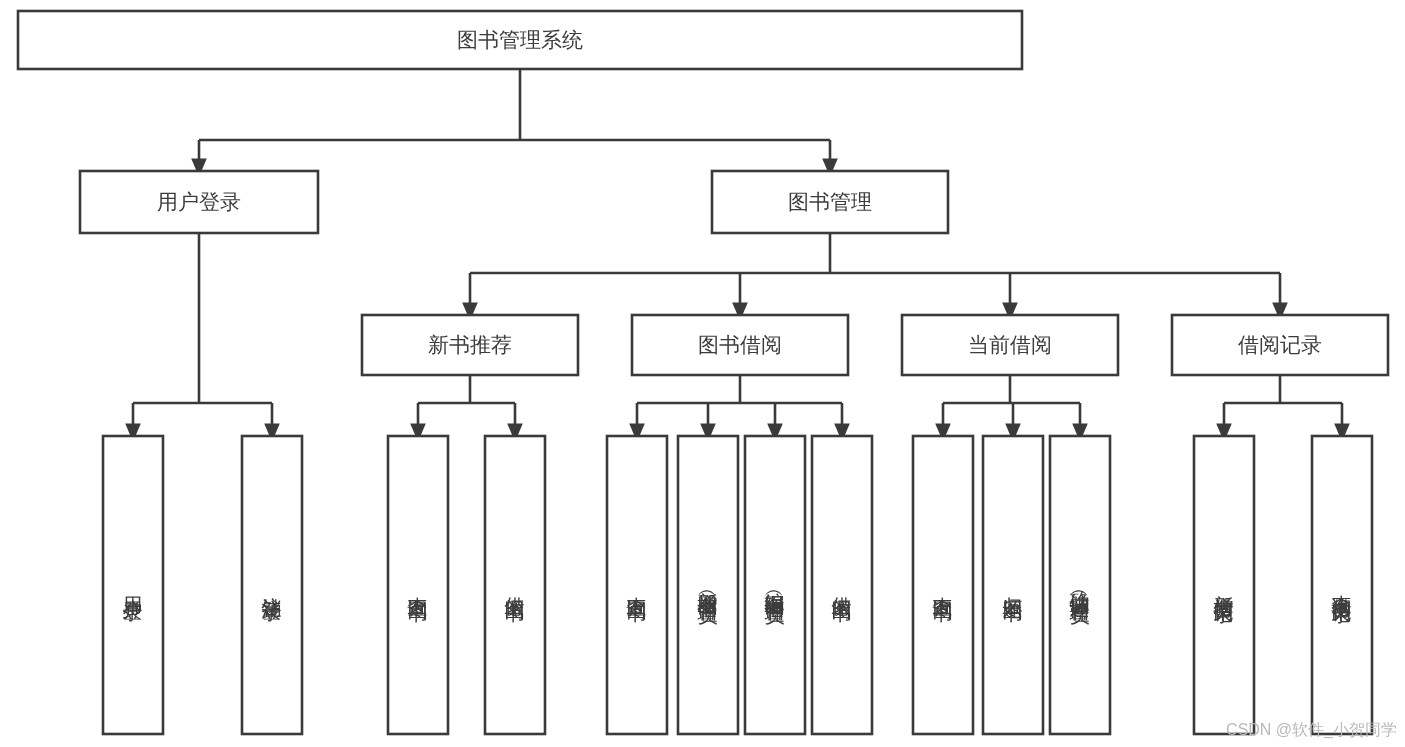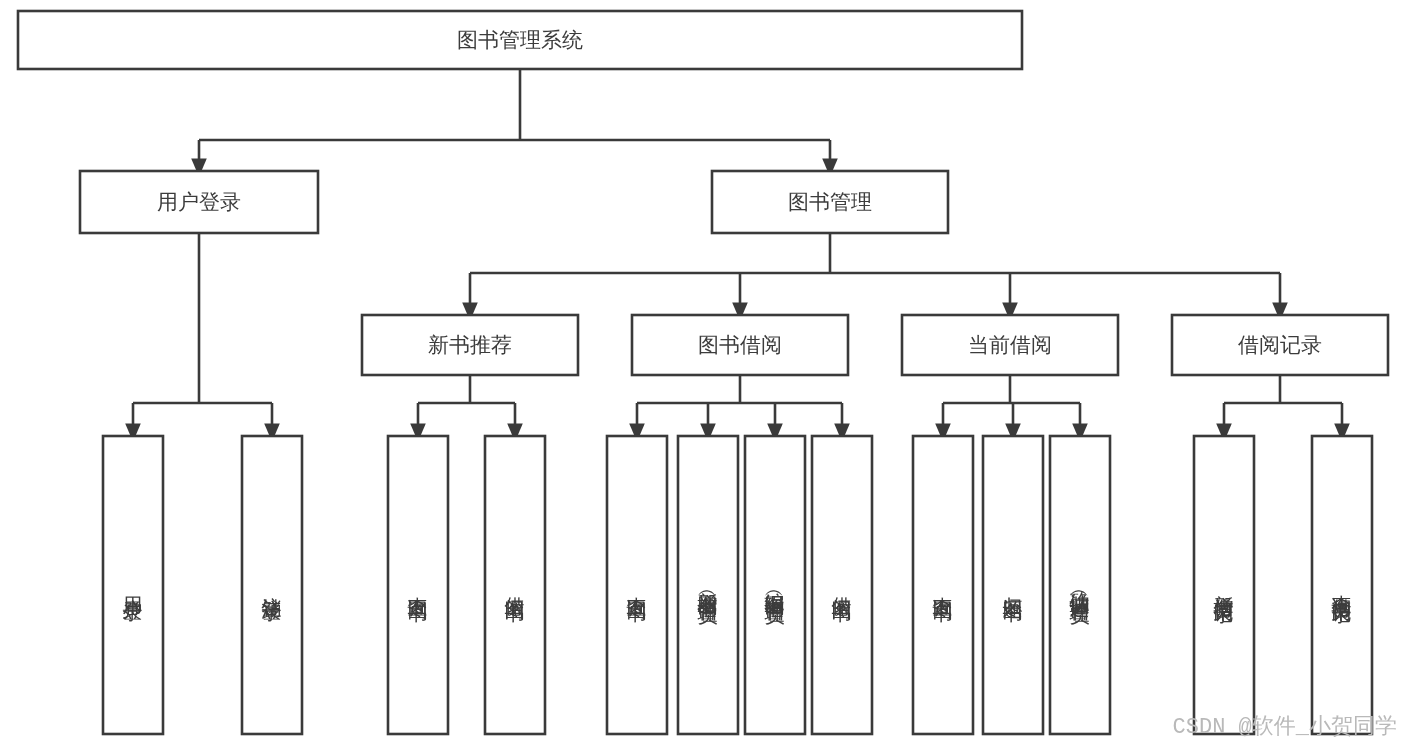--- a/index.html
+++ b/index.html
@@ -24,22 +24,22 @@
     text-orientation:upright;
     font-family:"DejaVu Sans","Liberation Sans",sans-serif;
     font-size:20px;
     color:#3c3c3c;
     letter-spacing:2px;
     line-height:1;
     white-space:nowrap;
   }
   .watermark{
     position:absolute;right:8px;bottom:6px;
-    font-family:Liberation Mono, monospace;
-    font-size:22px;color:#b9b9b9;white-space:nowrap;
+    font-family:Liberation Sans, sans-serif;
+    font-size:16px;color:#b9b9b9;white-space:nowrap;
   }
 </style>
 </head>
 <body>
 
 <div id="diagram-root">
 
   <svg id="flow" viewBox="0 0 1405 747">
     <defs>
       <marker id="arrowhead" markerWidth="9" markerHeight="9" refX="0.6" refY="3" orient="auto" markerUnits="strokeWidth">

